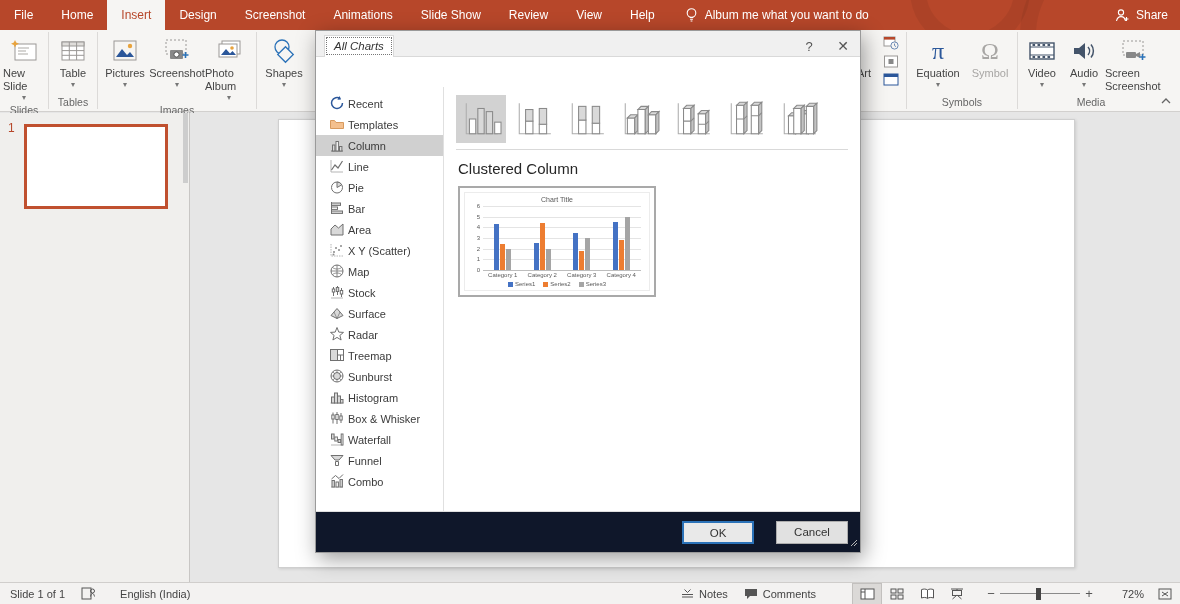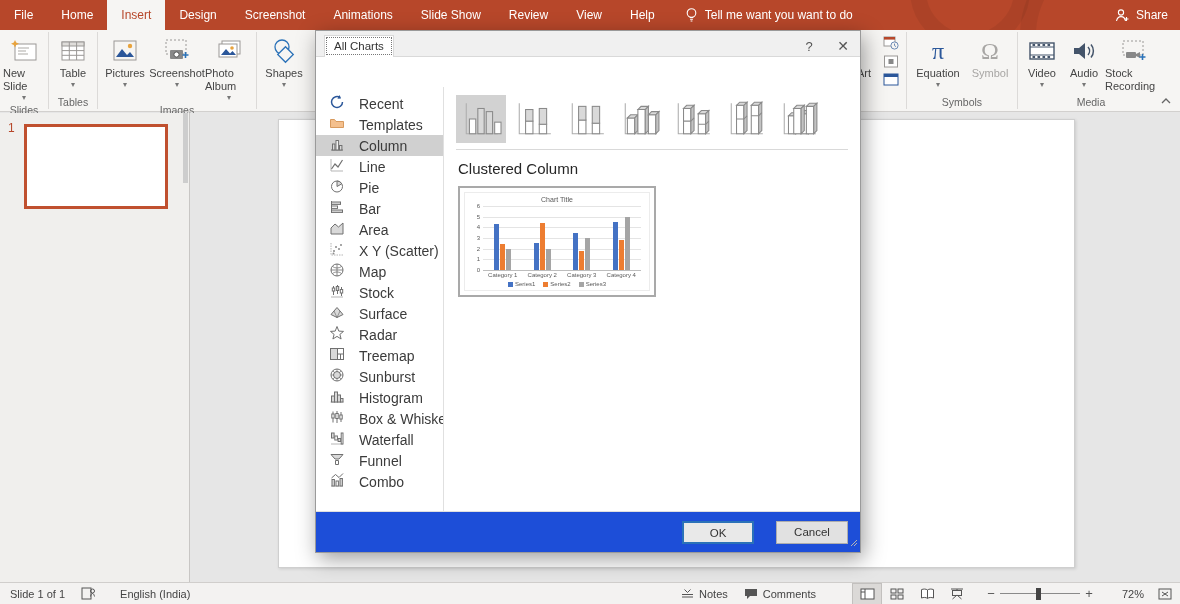--- a/index.html
+++ b/index.html
@@ -71,25 +71,25 @@
   
   .dialog{position:absolute;left:315px;top:30px;width:546px;height:523px;background:#fff;
     border:1px solid #9a9a9a;box-shadow:3px 6px 20px rgba(0,0,0,.38);font-size:12px;color:#333;}
   .dlg-title{height:30px;display:flex;align-items:center;padding-left:10px;color:#262626;}
   .dlg-help,.dlg-close{position:absolute;top:0;width:34px;height:30px;display:flex;
     align-items:center;justify-content:center;font-size:13px;color:#555;cursor:default;}
   .dlg-help{right:34px;} .dlg-close{right:0;font-size:14px;}
   .dlg-tabstrip{height:26px;background:#f0f0f0;border-bottom:1px solid #d9d9d9;padding-left:8px;
     display:flex;align-items:flex-end;}
   .dlg-tab{background:#fff;border:1px solid #d9d9d9;border-bottom:none;padding:4px 9px 5px;
-    margin-bottom:-1px;font-size:11.5px;outline:1px dotted #777;outline-offset:-3px;}
+    margin-bottom:-1px;font-size:11.5px;outline:1px dotted #777;outline-offset:-3px;font-style:italic;}
   .dlg-body{position:absolute;left:0;top:56px;right:0;bottom:41px;display:flex;background:#fff;}
   .cat-list{width:128px;border-right:1px solid #e0e0e0;padding-top:6px;overflow:hidden;}
-  .cat-item{height:21px;display:flex;align-items:center;gap:14px;padding-left:13px;
-    font-size:14px;color:#3b3b3b;cursor:default;white-space:nowrap;}
+  .cat-item{height:21px;display:flex;align-items:center;gap:3px;padding-left:13px;
+    font-size:11px;color:#3b3b3b;cursor:default;white-space:nowrap;}
   .cat-item.selected{background:#d0d0d0;}
   .cat-item svg{flex:0 0 16px;}
   .type-pane{flex:1;padding:8px 12px 0 12px;overflow:hidden;}
   .thumbs{display:flex;gap:3px;}
   .thumbitem{width:50px;height:48px;display:flex;align-items:center;justify-content:center;cursor:default;}
   .thumbitem.selected{background:#d2d2d2;}
   .thumbs-rule{border:none;border-top:1px solid #d9d9d9;margin:6px 0 10px;}
   .subtype-title{font-size:15px;color:#262626;margin:0 0 9px 2px;font-weight:normal;}
   .preview-box{width:198px;border:2px solid #a9a9a9;padding:4px;background:#fff;margin-left:2px;}
   .preview-inner{border:1px solid #ececec;padding:3px 4px 2px;}
@@ -99,21 +99,21 @@
   .pv-grid.base{background:#bdbdbd;}
   .pv-ylab{position:absolute;left:-3px;transform:translate(-100%,-50%);font-size:6px;color:#595959;}
   .pv-bars{position:absolute;left:0;right:0;bottom:0;top:0;display:flex;}
   .pv-group{flex:1;display:flex;align-items:flex-end;justify-content:center;gap:1px;height:100%;}
   .pv-bar{width:5px;}
   .pv-xrow{display:flex;margin:2px 4px 0 14px;}
   .pv-xlab{flex:1;text-align:center;font-size:6px;color:#595959;}
   .pv-legend{display:flex;justify-content:center;gap:8px;margin:3px 0 1px;}
   .pv-leg{display:flex;align-items:center;gap:2px;font-size:6px;color:#595959;}
   .pv-chip{width:5px;height:5px;display:inline-block;}
-  .dlg-footer{position:absolute;left:0;right:0;bottom:0;height:41px;background:#1d4ed8;
+  .dlg-footer{position:absolute;left:0;right:0;bottom:0;height:41px;background:#0f172a;
     border-top:1px solid #dfdfdf;}
   .btn{position:absolute;top:9px;width:72px;height:23px;font-size:11.5px;text-align:center;
     line-height:20px;cursor:default;}
   .btn-ok{right:106px;background:#e9e9e9;border:2px solid #2b72b8;}
   .btn-cancel{right:12px;background:#e1e1e1;border:1px solid #adadad;line-height:21px;}
   .grip{position:absolute;right:2px;bottom:2px;}
 </style>
 </head>
 <body>
 
@@ -130,21 +130,21 @@
       <div class="tab">Slide Show</div>
       <div class="tab">Review</div>
       <div class="tab">View</div>
       <div class="tab">Help</div>
     </nav>
   <div class="tellme">
     <svg width="13" height="16" viewBox="0 0 13 16">
       <circle cx="6.5" cy="6" r="4.3" fill="none" stroke="#fff" stroke-width="1.1"></circle>
       <path d="M4.8 10.5h3.4M5.1 12.3h2.8M5.6 14h1.8" stroke="#fff" stroke-width="1.1" fill="none"></path>
     </svg>
-    <span>Tell me want you want to do</span>
+    <span>Album me what you want to do</span>
   </div>
   <div class="share">
     <svg width="15" height="14" viewBox="0 0 15 14">
       <circle cx="6" cy="4.5" r="2.6" fill="none" stroke="#fff" stroke-width="1.1"></circle>
       <path d="M1.5 13c.6-3 2.4-4.4 4.5-4.4S10 10 10.5 13" fill="none" stroke="#fff" stroke-width="1.1"></path>
       <path d="M11.5 9v4M9.5 11h4" stroke="#fff" stroke-width="1.1"></path>
     </svg>
     <span>Share</span>
   </div>
 </header>
@@ -333,21 +333,21 @@
         </div>
         <div class="rbtn w56">
           <span class="ric">
             <svg width="30" height="24" viewBox="0 0 30 24">
               <rect x="5" y="2" width="20" height="14" fill="none" stroke="#9a9896" stroke-dasharray="2 2"></rect>
               <rect x="8" y="13" width="10" height="6" rx="1" fill="#888"></rect>
               <path d="M18 15l4-2v6l-4-2z" fill="#888"></path>
               <path d="M24.5 15v6M21.5 18h6" stroke="#2b72b8" stroke-width="1.6"></path>
             </svg>
             </span>
-          <span class="rlbl">Stock Recording</span>
+          <span class="rlbl">Screen Screenshot</span>
         </div>
       </div>
       <div class="rgroup-label">Media</div>
     </div>
   </div>
   <span class="ribbon-collapse">
     <svg width="12" height="8" viewBox="0 0 12 8">
         <path d="M2 6l4-4 4 4" fill="none" stroke="#666" stroke-width="1.3"></path>
       </svg>
   </span>

